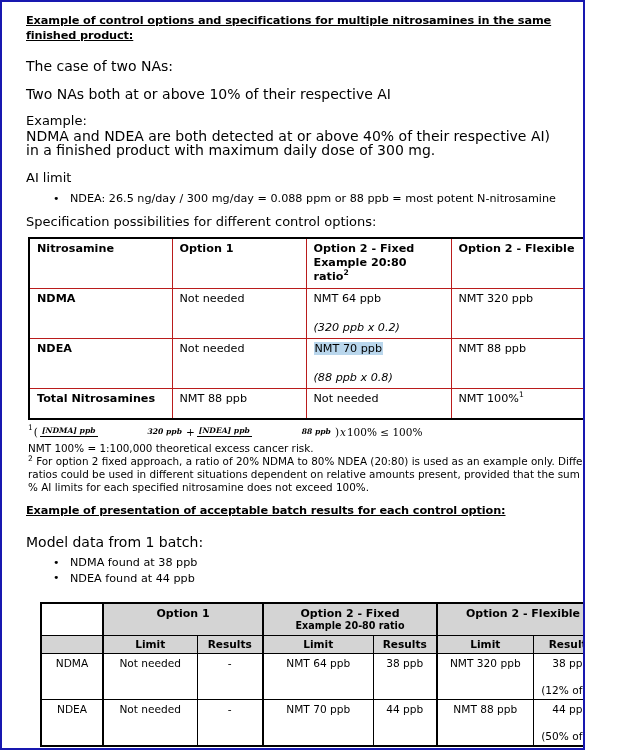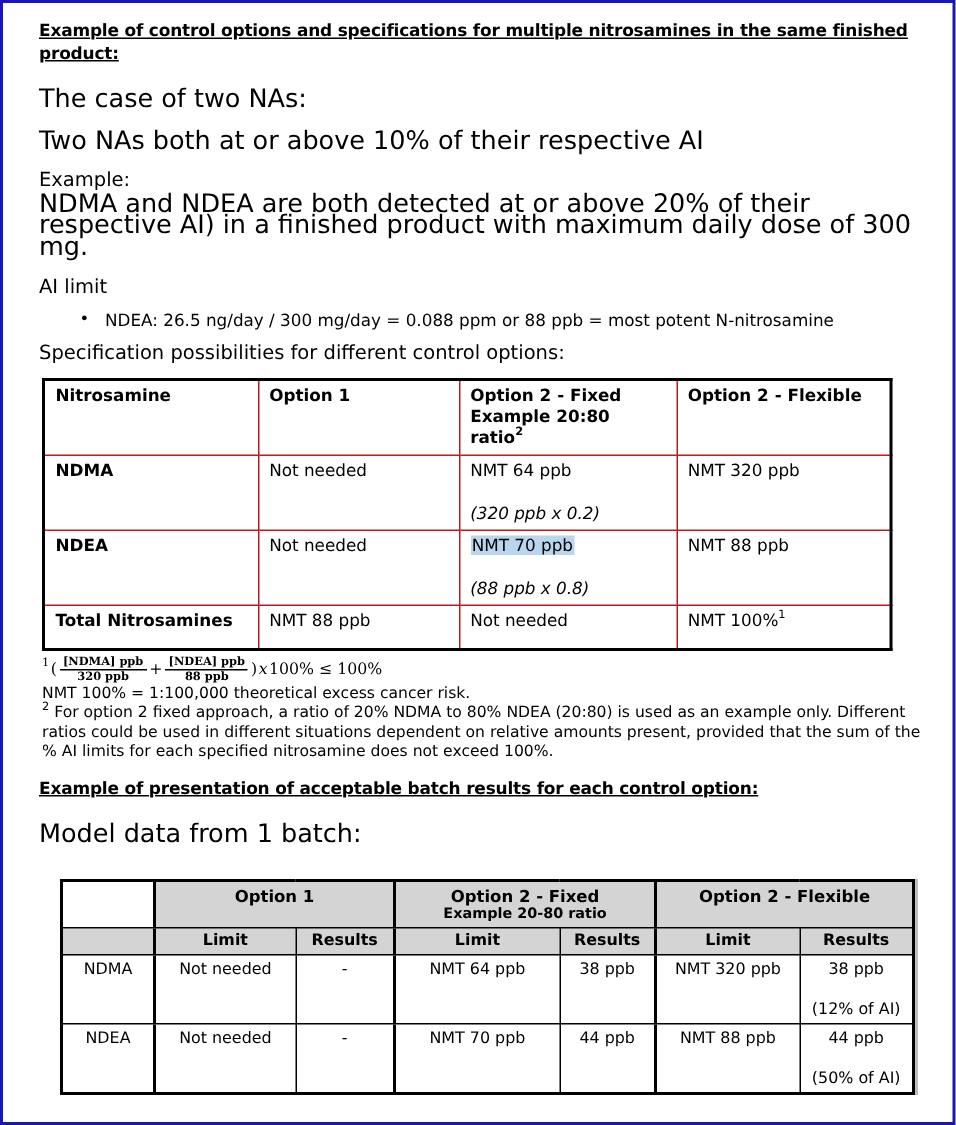--- a/index.html
+++ b/index.html
@@ -7,41 +7,41 @@
   body {
     width: 637px;
     height: 750px;
     background: #ffffff;
     font-family: "DejaVu Sans", sans-serif;
     color: #000000;
     overflow: hidden;
   }
   .page {
     position: relative;
-    width: 637px;
+    width: 585px;
     height: 750px;
     border: 2px solid #1818b0;
     background: #ffffff;
     overflow: hidden;
   }
   .content {
     padding: 12px 22px 0 24px;
   }
 
   
   .h-underline {
     font-weight: bold;
     font-size: 11.3px;
     line-height: 14.5px;
     text-decoration: underline;
     margin: 0 0 0 0;
     letter-spacing: -0.12px;
   }
   .para {
-    font-size: 17px;
+    font-size: 14px;
     line-height: 14.5px;
     margin: 0;
   }
   .sub-underline {
     font-size: 13px;
     line-height: 14.5px;
     margin: 0;
   }
   .gap-13 { height: 13px; }
   .gap-16 { height: 16px; }
@@ -116,27 +116,29 @@
     font-family: "DejaVu Serif", serif;
     font-size: 10.5px;
     display: flex;
     align-items: center;
     gap: 1px;
     height: 20px;
   }
   .fn-formula .lead { font-size: 7.6px; vertical-align: super; align-self: flex-start; padding-top: 1px; }
   .frac {
     display: inline-flex;
-    flex-direction: column;
+    flex-direction: row;
     align-items: center;
+    font-style: italic;
     font-weight: bold;
     font-size: 7.6px;
     line-height: 8.5px;
     vertical-align: middle;
     margin: 0 1px;
+    gap: 48px;
   }
   .frac .num { border-bottom: 1px solid #000; padding: 0 2px 0.5px 2px; }
   .frac .den { padding: 0.5px 2px 0 2px; }
   .fn-italicvar { font-style: italic; }
   .fn-p {
     font-size: 10.4px;
     line-height: 13.2px;
     margin: 0;
     text-align: left;
   }
@@ -179,21 +181,21 @@
   <div class="h-underline">Example of control options and specifications for multiple nitrosamines in the same finished product:</div>
 
   <div class="gap-16"></div>
   <div class="para">The case of two NAs:</div>
 
   <div class="gap-13"></div>
   <div class="para">Two NAs both at or above 10% of their respective AI</div>
 
   <div class="gap-13"></div>
   <div class="sub-underline">Example:</div>
-  <div class="para">NDMA and NDEA are both detected at or above 20% of their respective AI) in a finished product with maximum daily dose of 300 mg.</div>
+  <div class="para">NDMA and NDEA are both detected at or above 40% of their respective AI) in a finished product with maximum daily dose of 300 mg.</div>
 
   <div class="gap-13"></div>
   <div class="sub-underline">AI limit</div>
 
   <div class="gap-6"></div>
   <ul class="bullets">
     <li>NDEA: 26.5 ng/day / 300 mg/day = 0.088 ppm or 88 ppb = most potent N-nitrosamine</li>
   </ul>
 
   <div class="gap-8"></div>
@@ -270,20 +272,24 @@
     <div class="fn-p"><sup>2</sup> <span>For option 2 fixed approach, a ratio of 20% NDMA to 80% NDEA (20:80) is used as an example only. Different ratios could be used in different situations dependent on relative amounts present, provided that the sum of the % AI limits for each specified nitrosamine does not exceed 100%.</span></div>
   </div>
 
   <div class="gap-10"></div>
   <div class="h-underline">Example of presentation of acceptable batch results for each control option:</div>
 
   <div class="gap-16"></div>
   <div class="para">Model data from 1 batch:</div>
 
   <div class="gap-6"></div>
+  <ul class="bullets">
+    <li>NDMA found at 38 ppb</li>
+    <li>NDEA found at 44 ppb</li>
+  </ul>
 
   <div class="gap-16"></div>
 
   <div class="t2wrap">
   <table class="t2">
     <colgroup>
       <col style="width:62px">
             <col style="width:94px">
             <col style="width:66px">
       <col style="width:110px">

